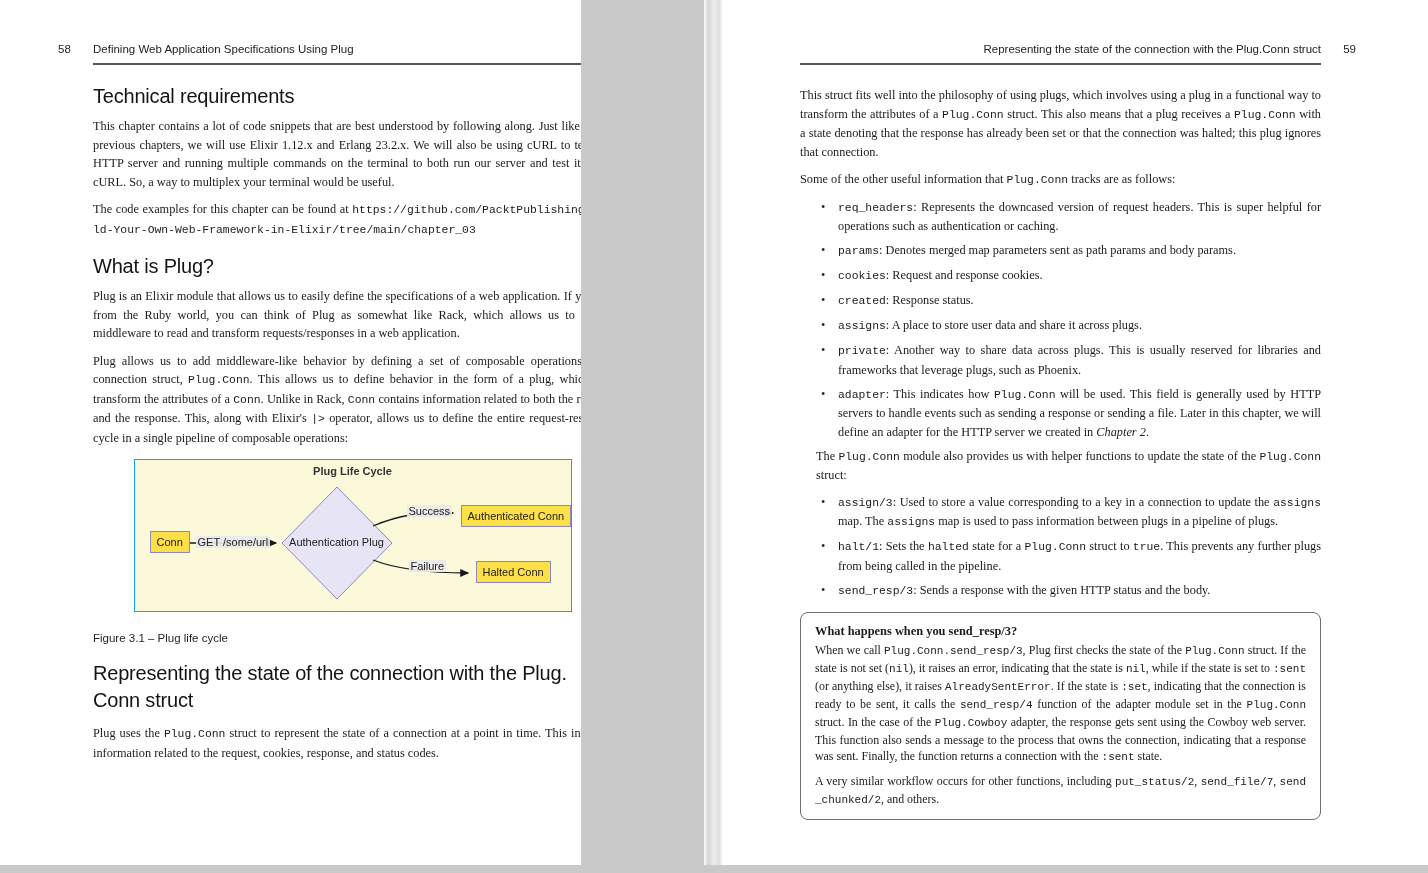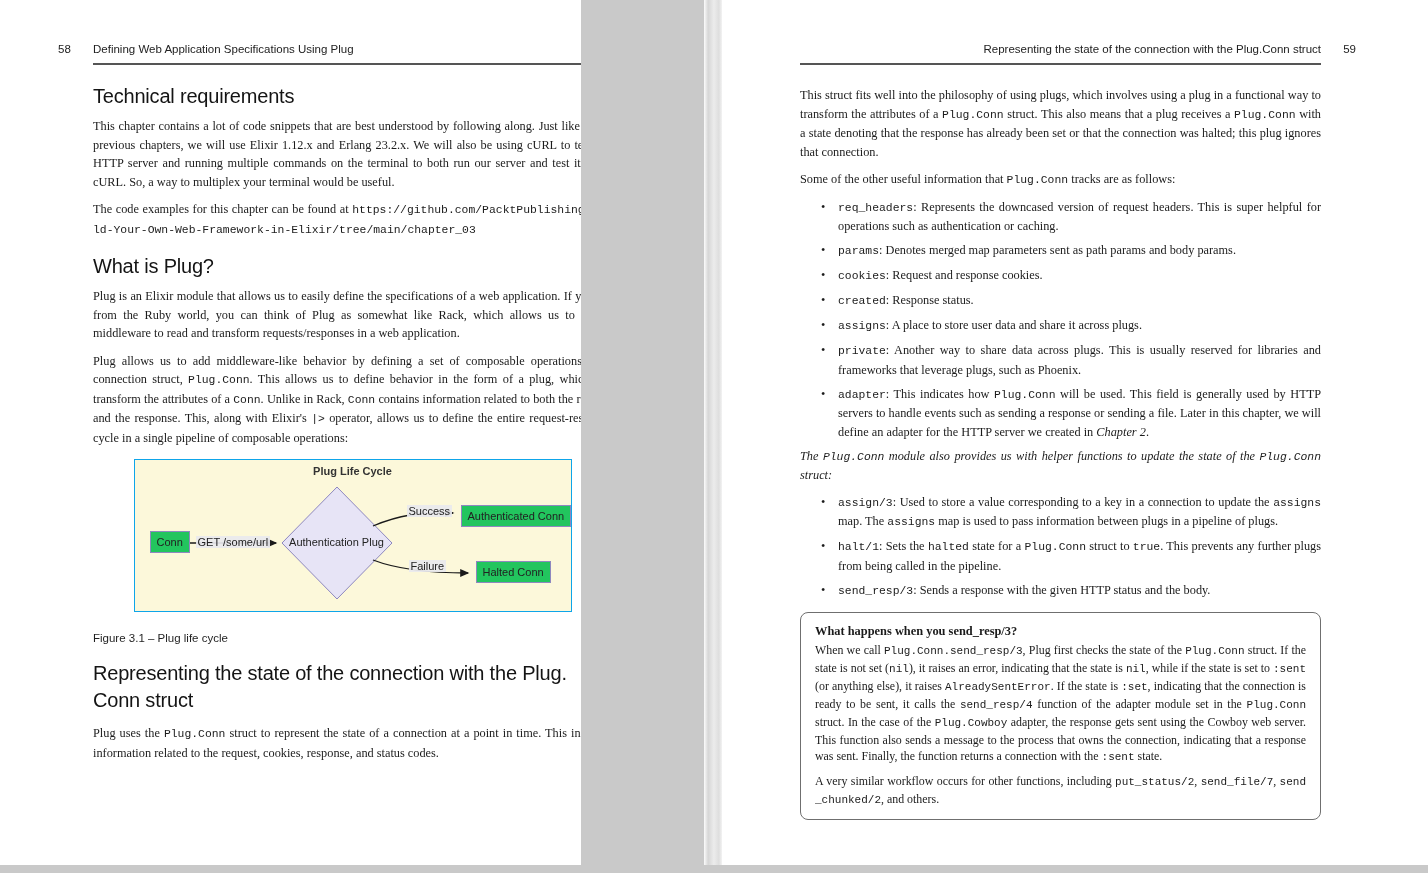--- a/index.html
+++ b/index.html
@@ -41,21 +41,21 @@
     position:relative; width:436px; height:151px;
     background:#fcf8da; border:1px solid #0ea5e9;
     margin:12px auto 0 auto;
   }
   .fig-svg { position:absolute; left:0; top:0; }
   .fig-title {
     position:absolute; top:5px; left:0; width:100%; text-align:center;
     font-family:"Liberation Sans", sans-serif; font-weight:bold; font-size:11px; color:#333333;
   }
   .fig-node {
-    position:absolute; background:#22c55e; border:1px solid #8e88bf;
+    position:absolute; background:#fde047; border:1px solid #8e88bf;
     font-family:"Liberation Sans", sans-serif; font-size:11px; color:#222222;
     padding:4px 6px; text-align:center; white-space:nowrap;
   }
   .diamond-label {
     position:absolute; left:142px; top:76px; width:120px; text-align:center;
     font-family:"Liberation Sans", sans-serif; font-size:11px; color:#222222;
   }
   .edge-label {
     position:absolute; font-family:"Liberation Sans", sans-serif; font-size:11px; color:#222222;
     background:rgba(233,233,238,0.92); padding:0 2px; white-space:nowrap;
@@ -164,21 +164,21 @@
         <div class="bullet-row">
           <span class="bullet-dot">•</span>
           <div class="bullet-text"><span class="code">private</span><span>: Another way to share data across plugs. This is usually reserved for libraries and frameworks that leverage plugs, such as Phoenix.</span></div>
         </div>
         <div class="bullet-row">
           <span class="bullet-dot">•</span>
           <div class="bullet-text"><span class="code">adapter</span><span>: This indicates how </span><span class="code">Plug.Conn</span><span> will be used. This field is generally used by HTTP servers to handle events such as sending a response or sending a file. Later in this chapter, we will define an adapter for the HTTP server we created in </span><span class="ital">Chapter 2</span><span>.</span></div>
         </div>
       </div>
 
-    <p class="body" style="margin:3px 0 0 0;font-style:italic;"><span>The </span><span class="code">Plug.Conn</span><span> module also provides us with helper functions to update the state of the </span><span class="code">Plug.Conn</span><span> struct:</span></p>
+    <p class="body" style="margin:3px 0 0 16px;"><span>The </span><span class="code">Plug.Conn</span><span> module also provides us with helper functions to update the state of the </span><span class="code">Plug.Conn</span><span> struct:</span></p>
 
     <div class="bullet-list">
         <div class="bullet-row">
           <span class="bullet-dot">•</span>
           <div class="bullet-text"><span class="code">assign/3</span><span>: Used to store a value corresponding to a key in a connection to update the </span><span class="code">assigns</span><span> map. The </span><span class="code">assigns</span><span> map is used to pass information between plugs in a pipeline of plugs.</span></div>
         </div>
         <div class="bullet-row">
           <span class="bullet-dot">•</span>
           <div class="bullet-text"><span class="code">halt/1</span><span>: Sets the </span><span class="code">halted</span><span> state for a </span><span class="code">Plug.Conn</span><span> struct to </span><span class="code">true</span><span>. This prevents any further plugs from being called in the pipeline.</span></div>
         </div>

